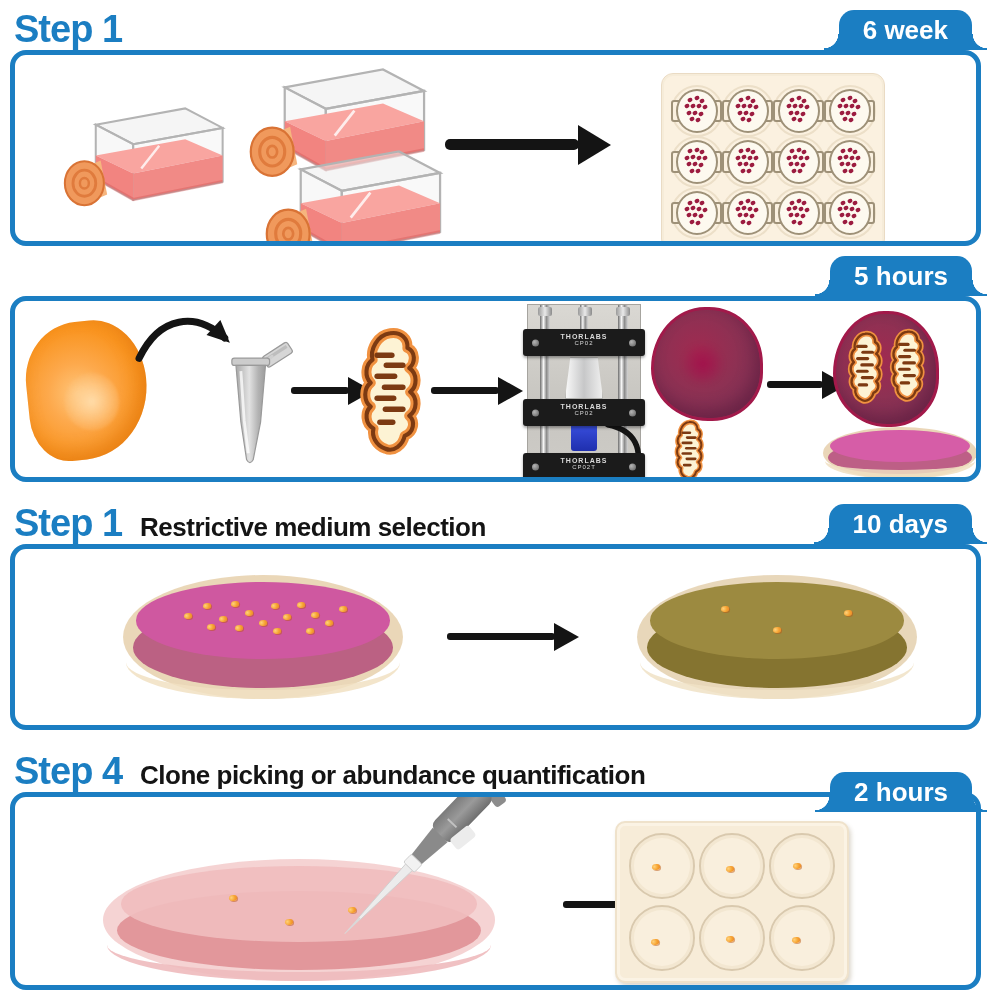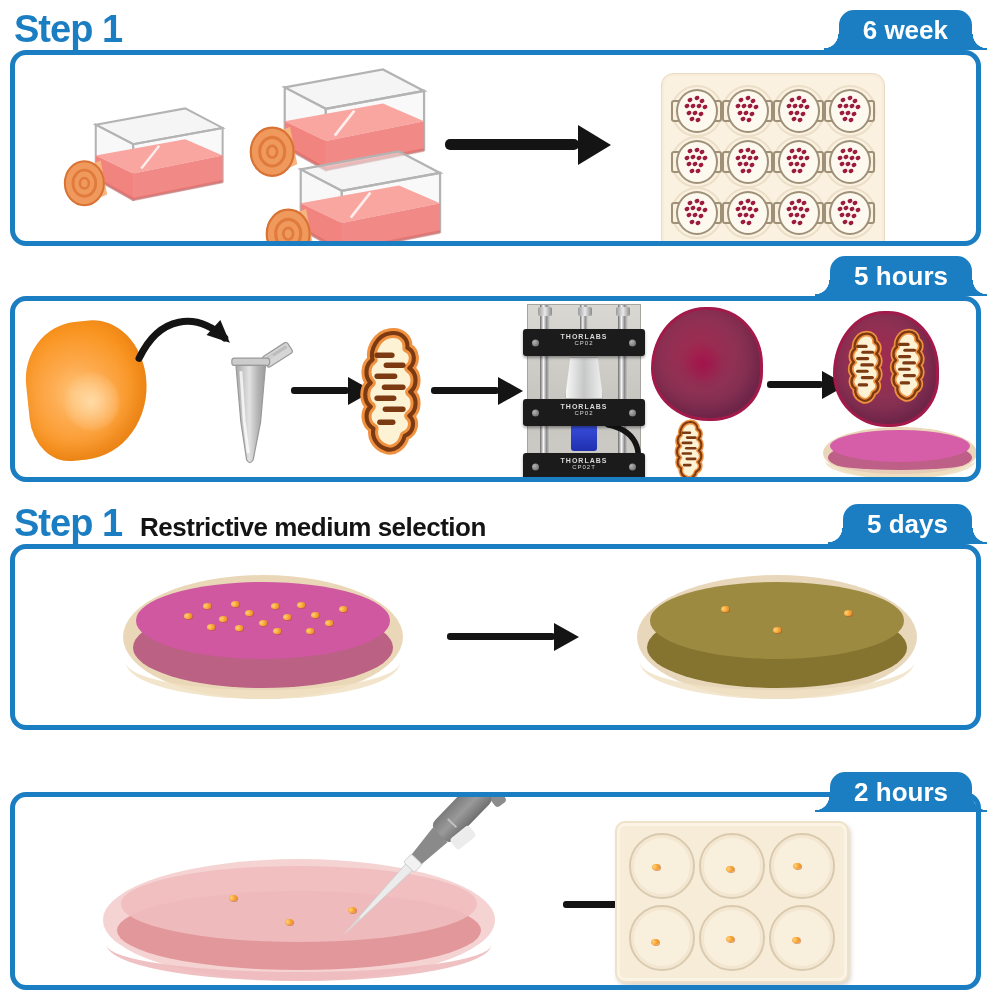--- a/index.html
+++ b/index.html
@@ -515,21 +515,21 @@
       <span class="wall"></span>
       <span class="surface"></span>
       <span class="front"></span>
     </div>
   </div>
 
   <div class="sec-header" style="top:502px">
     <span class="step-label">Step 1</span>
     <span class="step-title">Restrictive medium selection</span>
   </div>
-  <div class="badge" style="top:504px">5 days</div>
+  <div class="badge" style="top:504px">10 days</div>
   <div class="panel" style="top:544px;height:176px">
     <div class="dish" style="left:108px;top:26px;width:280px;height:124px;--topc:#cf58a0;--wallc:#bb6183;--rimc:rgba(231,209,174,.88);--rimf:rgba(241,224,194,.85)">
       <span class="rim"></span>
       <span class="wall"></span>
       <span class="surface"></span>
       <span class="front"></span>
       <div class="dots">
           <i style="left: 18%; top: 42%;"></i>
           <i style="left: 26%; top: 28%;"></i>
           <i style="left: 33%; top: 46%;"></i>
@@ -555,20 +555,24 @@
       <span class="surface"></span>
       <span class="front"></span>
       <div class="dots">
           <i style="left: 28%; top: 32%;"></i>
           <i style="left: 50%; top: 62%;"></i>
           <i style="left: 80%; top: 38%;"></i>
         </div>
     </div>
   </div>
 
+  <div class="sec-header" style="top:750px">
+    <span class="step-label">Step 4</span>
+    <span class="step-title">Clone picking or abundance quantification</span>
+  </div>
   <div class="badge" style="top:772px">2 hours</div>
   <div class="panel" style="top:792px;height:188px">
     <div class="dish" style="left:88px;top:62px;width:392px;height:122px;--topc:rgba(240,189,190,.92);--wallc:rgba(224,148,152,.95);--rimc:rgba(243,200,200,.8);--rimf:rgba(238,186,188,.9)">
       <span class="rim"></span>
       <span class="wall"></span>
       <span class="surface"></span>
       <span class="front"></span>
       <div class="dots">
           <i style="left: 30%; top: 40%;"></i>
           <i style="left: 47%; top: 76%;"></i>

